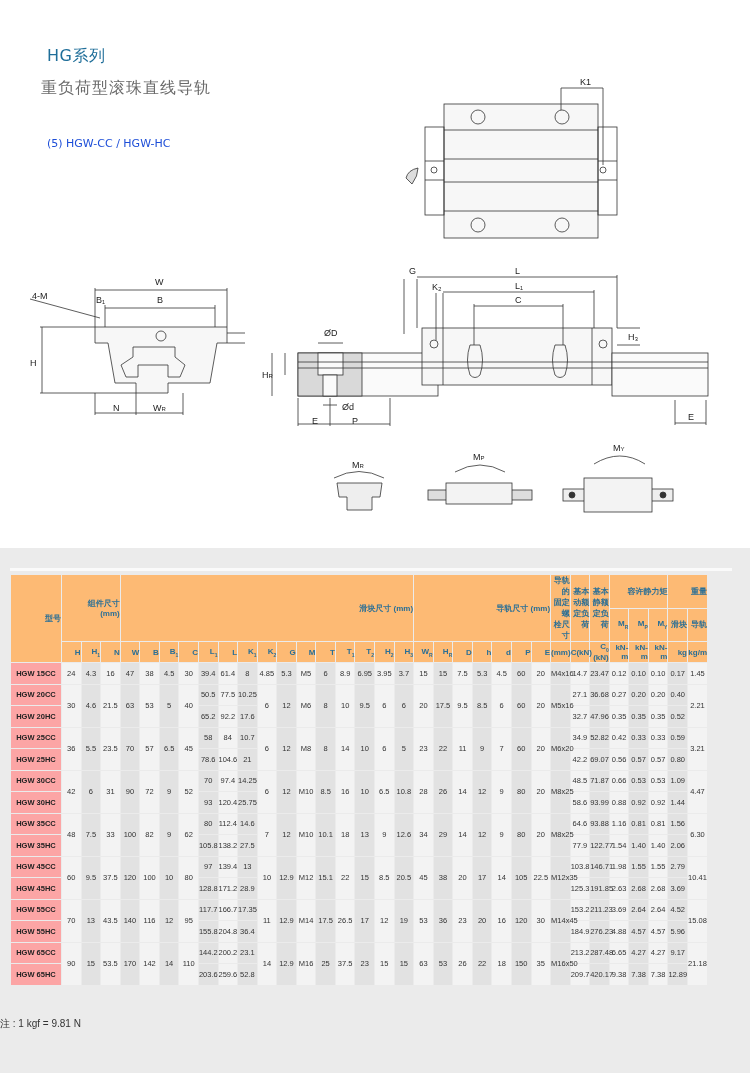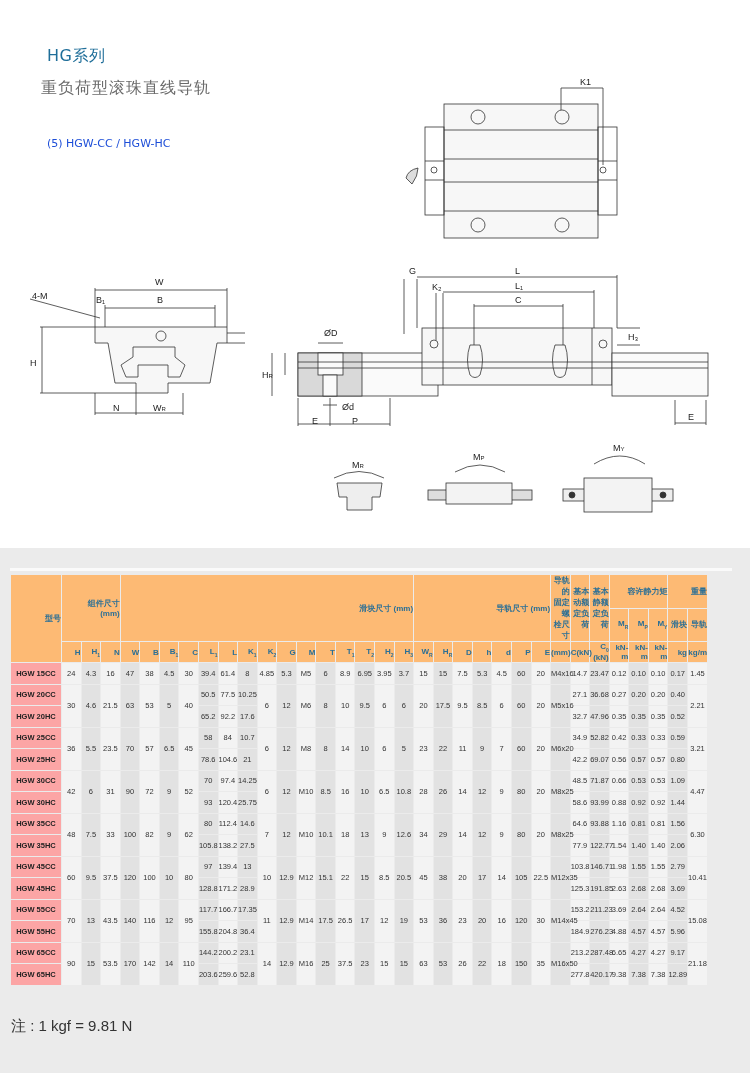--- a/index.html
+++ b/index.html
@@ -10,21 +10,21 @@
   svg.drawing { position: absolute; left: 0; top: 0; }
   .lbl { font-family: "Liberation Sans", sans-serif; font-size: 9px; fill: #222; }
   .panel { position: absolute; left: 0; top: 548px; width: 750px; height: 525px; background: #ebebeb; }
   table.spec { position: absolute; left: 10px; top: 574px; width: 698px; border-collapse: separate; border-spacing: 1px; font-family: "Liberation Sans", sans-serif; font-size: 8px; color: #333; table-layout: fixed; }
   table.spec th { color: #2a6f96; font-weight: bold; font-size: 8px; text-align: right; vertical-align: middle; background: #fdba74; height: 20px; padding: 0; }
   table.spec td { text-align: center; vertical-align: middle; height: 20.5px; padding: 0; white-space: nowrap; font-size: 7.5px; }
   td.c1 { background: #f3f3f3; }
   td.c2 { background: #e2e2e2; }
   td.model { background: #fca5a5; font-weight: bold; color: #222; text-align: left; padding-left: 3px; font-size: 7.5px; }
   .topline { position: absolute; left: 10px; top: 568px; width: 722px; height: 3px; background: #fafafa; }
-  .note { position: absolute; left: 11px; top: 1017px; font-size: 15px; color: #333; font-family: "Liberation Sans", sans-serif; }
+  .note { position: absolute; left: 0; top: 1017px; font-size: 10px; color: #333; font-family: "Liberation Sans", sans-serif; }
   sub { font-size: 5px; vertical-align: sub; }
 </style>
 </head>
 <body>
 
 <div class="title-main">HG系列</div>
 <div class="title-sub">重负荷型滚珠直线导轨</div>
 <div class="model-heading">(5) HGW-CC / HGW-HC</div>
 
 <svg class="drawing" width="750" height="548" viewBox="0 0 750 548">
@@ -583,21 +583,21 @@
         <td class="c2">4.27</td>
         <td class="c1">4.27</td>
         <td class="c2">9.17</td>
         <td rowspan="2" class="c1">21.18</td>
       </tr>
       <tr>
         <td class="model">HGW 65HC</td>
         <td class="c2">203.6</td>
         <td class="c1">259.6</td>
         <td class="c2">52.8</td>
-        <td class="c1">277.8</td>
+        <td class="c1">209.7</td>
         <td class="c2">420.17</td>
         <td class="c1">9.38</td>
         <td class="c2">7.38</td>
         <td class="c1">7.38</td>
         <td class="c2">12.89</td>
       </tr>
     </tbody>
 </table>
 
 <div class="note">注 : 1 kgf = 9.81 N</div>

